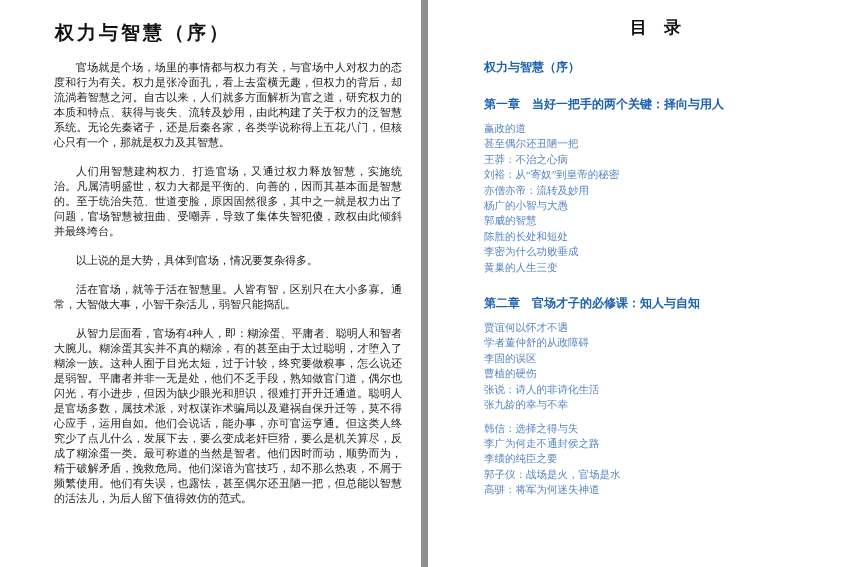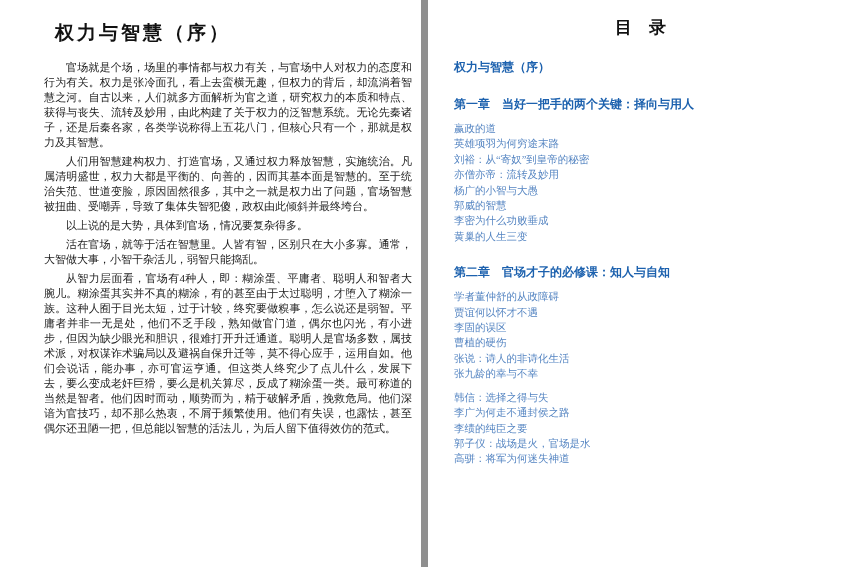--- a/index.html
+++ b/index.html
@@ -25,37 +25,36 @@
     color:#111111;
   }
   .preface-body{
     margin-left:40px;
     color:#1c1c1c;
     font-size:11px;
     line-height:15px;
     text-align:justify;
   }
   .preface-body p{
-    margin:4px;
+    margin:14px;
     text-indent:2em;
   }
   
   .page-divider{
     width:7px;
     height:567px;
     background:#8f8f8f;
     flex:0 0 auto;
   }
   
   .page-right{
     flex:1;
     box-sizing:border-box;
     background:#ffffff;
-    padding:16px 18px 0 20px;
-    margin-left:6px;
+    padding:16px 18px 0 56px;
   }
   .toc-title{
     text-align:center;
     font-size:17px;
     font-weight:bold;
     color:#111111;
     margin:0 0 6px 0;
   }
   .toc-heading{
     font-size:12px;
@@ -96,35 +95,37 @@
     <div class="toc-title">目　录</div>
 
     <div>
       <div class="toc-heading">权力与智慧（序）</div>
     </div>
 
     <div>
       <div class="toc-heading">第一章　当好一把手的两个关键：择向与用人</div>
       <div class="toc-items">
         <div class="toc-item">嬴政的道</div>
-        <div class="toc-item">英雄项羽为何穷途末路</div>
+        <div class="toc-item">甚至偶尔还丑陋一把</div>
+        <div class="toc-item">王莽：不治之心病</div>
         <div class="toc-item">刘裕：从“寄奴”到皇帝的秘密</div>
         <div class="toc-item">亦僧亦帝：流转及妙用</div>
         <div class="toc-item">杨广的小智与大愚</div>
         <div class="toc-item">郭威的智慧</div>
+        <div class="toc-item">陈胜的长处和短处</div>
         <div class="toc-item">李密为什么功败垂成</div>
         <div class="toc-item">黄巢的人生三变</div>
       </div>
     </div>
 
     <div>
       <div class="toc-heading">第二章　官场才子的必修课：知人与自知</div>
       <div class="toc-items">
+        <div class="toc-item">贾谊何以怀才不遇</div>
         <div class="toc-item">学者董仲舒的从政障碍</div>
-        <div class="toc-item">贾谊何以怀才不遇</div>
         <div class="toc-item">李固的误区</div>
         <div class="toc-item">曹植的硬伤</div>
         <div class="toc-item">张说：诗人的非诗化生活</div>
         <div class="toc-item">张九龄的幸与不幸</div>
       </div>
     </div>
 
     <div>
       <div class="toc-items">
         <div class="toc-item">韩信：选择之得与失</div>

